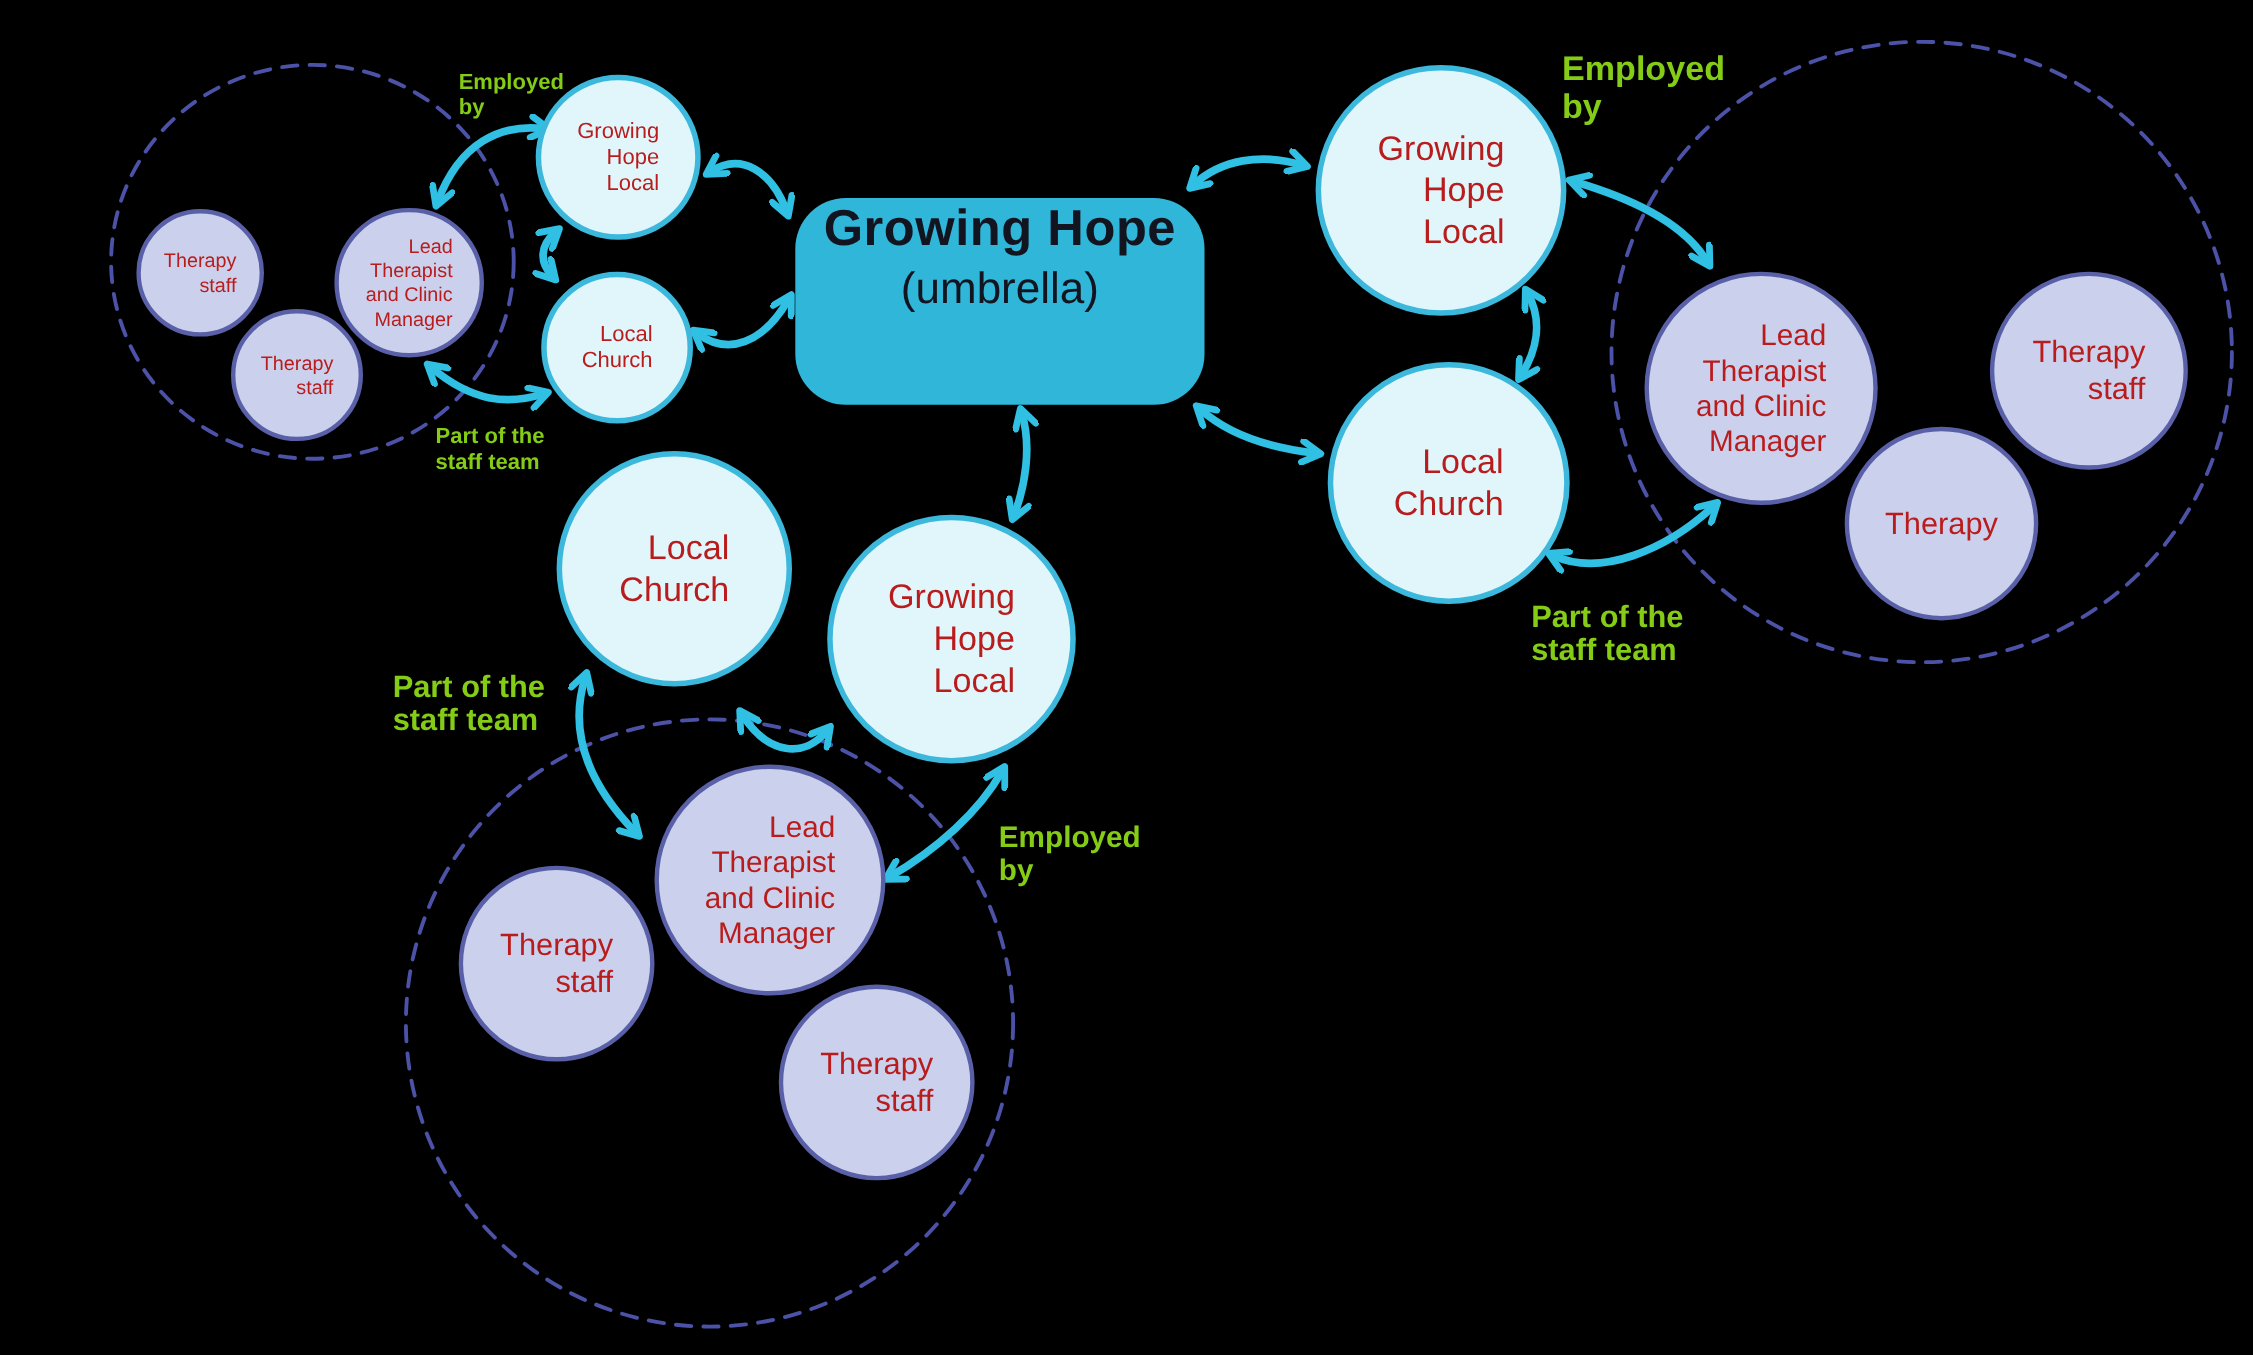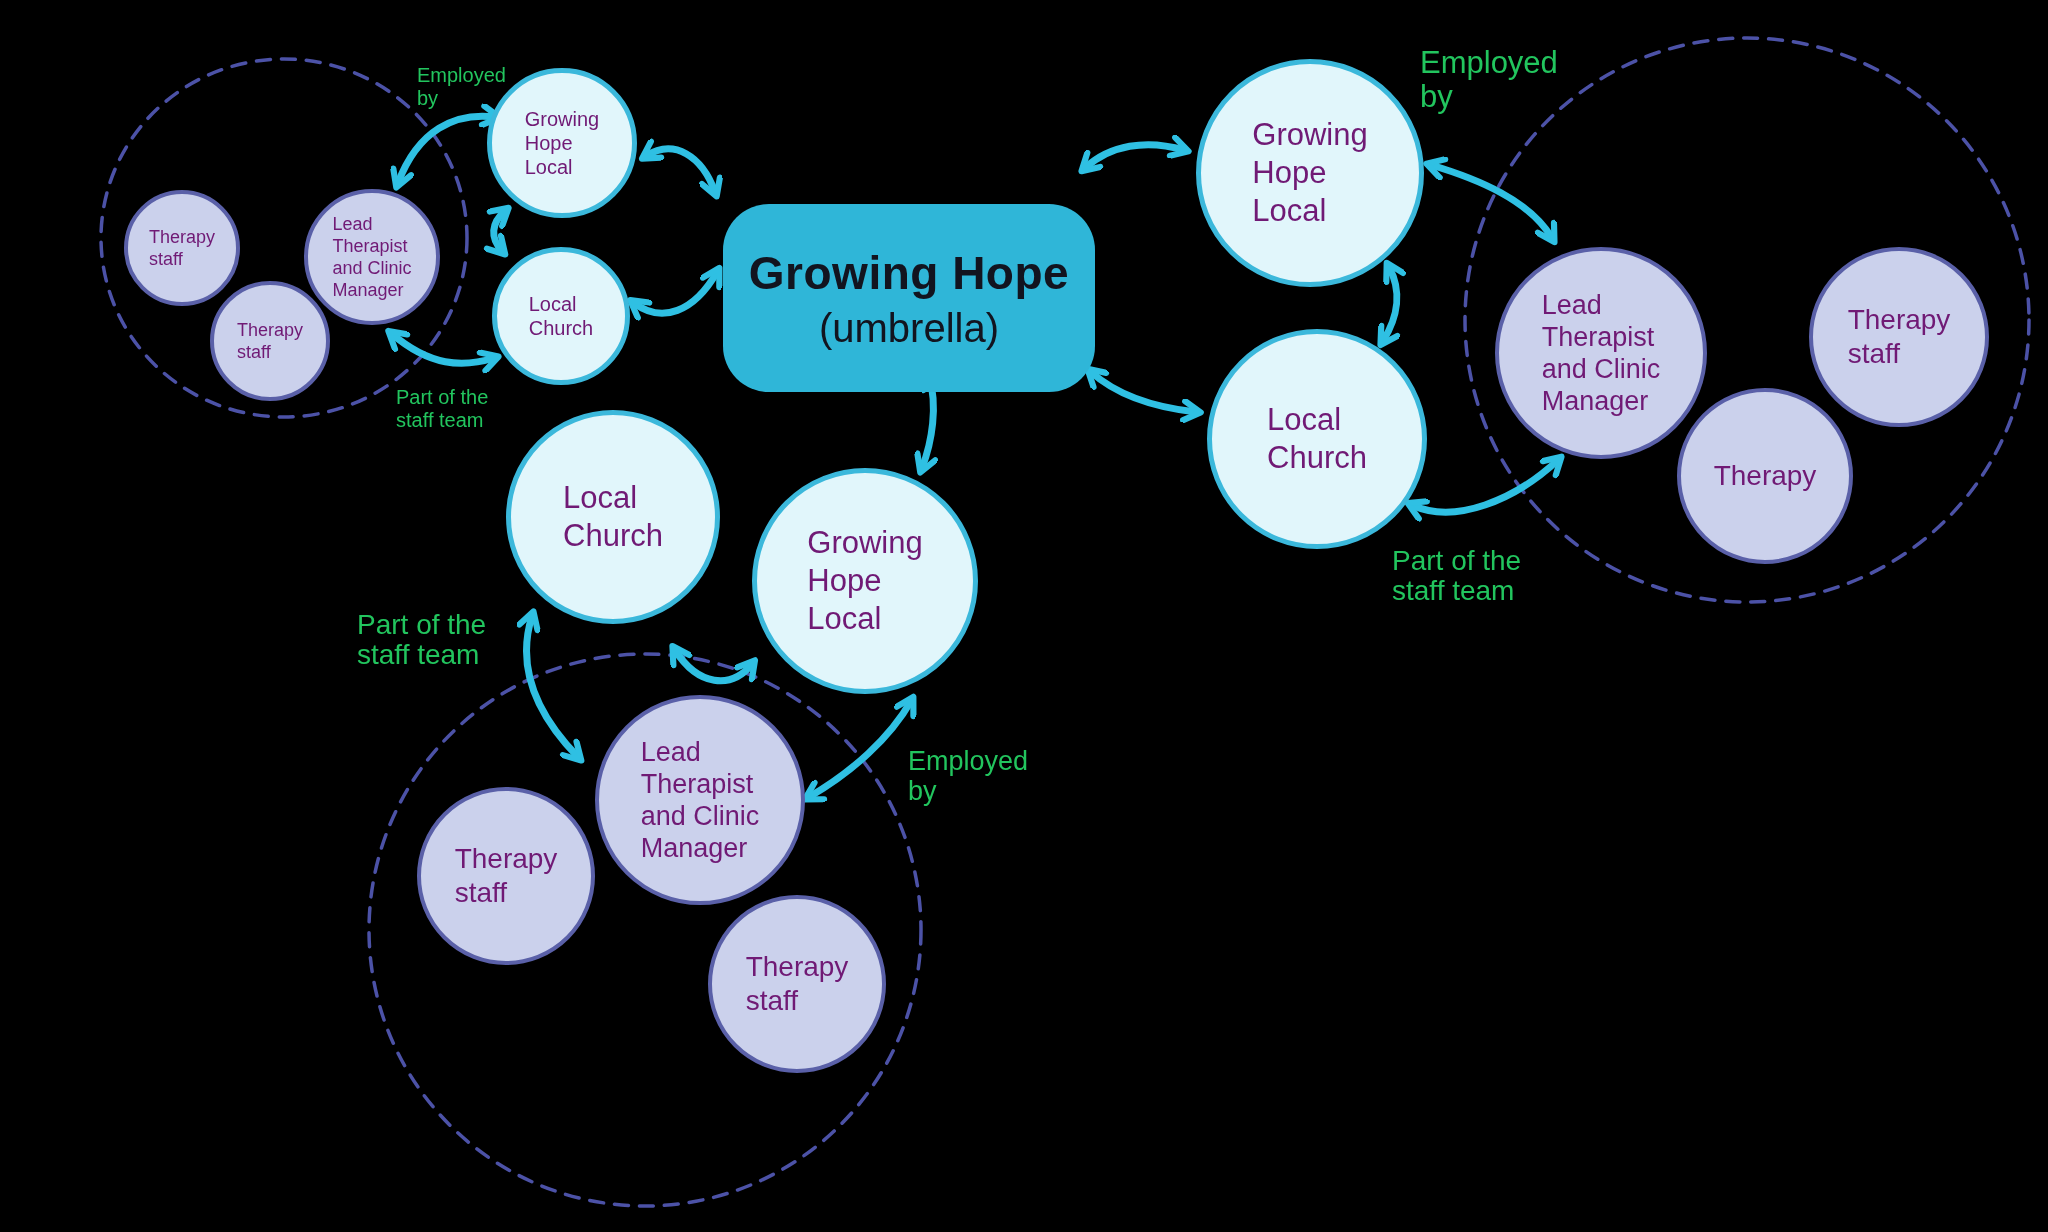--- a/index.html
+++ b/index.html
@@ -10,24 +10,24 @@
     font-family:"Liberation Sans","DejaVu Sans",sans-serif;
     overflow:hidden;
   }
   #links {
     position:absolute; left:0; top:0; width:2048px; height:1232px;
   }
   .node {
     position:absolute;
     border-radius:50%;
     display:flex; align-items:center; justify-content:center;
-    text-align:left;
+    text-align:right;
     white-space:pre-line;
     box-sizing:border-box;
-    color:#701a75;
+    color:#b91c1c;
   }
   .cyan { background:#e1f6fb; border:5px solid #3bb8db; }
   .lav  { background:#cbd1ec; border:4px solid #5a60a8; }
 
   
   #ghl-left   { left:487px;  top:68px;  width:150px; height:150px; font-size:20px; line-height:24px; }
   #lc-left    { left:492px;  top:247px; width:138px; height:138px; font-size:20px; line-height:24px; }
   #lc-bottom  { left:506px;  top:410px; width:214px; height:214px; font-size:31px; line-height:38px; }
   #ghl-bottom { left:752px;  top:468px; width:226px; height:226px; font-size:31px; line-height:38px; }
   #ghl-right  { left:1196px; top:59px;  width:228px; height:228px; font-size:31px; line-height:38px; }
@@ -41,29 +41,29 @@
   #ts-right   { left:1809px; top:247px; width:180px; height:180px; font-size:28px; line-height:34px; }
   #th-right   { left:1677px; top:388px; width:176px; height:176px; font-size:28px; line-height:34px; }
   #lt-bottom  { left:595px;  top:695px; width:210px; height:210px; font-size:27px; line-height:32px; }
   #ts-bot-1   { left:417px;  top:787px; width:178px; height:178px; font-size:28px; line-height:34px; }
   #ts-bot-2   { left:708px;  top:895px; width:178px; height:178px; font-size:28px; line-height:34px; }
 
   
   #umbrella {
     position:absolute; left:723px; top:180px; width:372px; height:188px;
     background:#2fb6d8; border-radius:46px;
-    display:flex; flex-direction:column; align-items:center; justify-content:center;
-    color:#12141f; text-align:center;margin-top:24px;
+    display:flex; flex-direction:column; align-items:center; 
+    color:#12141f; text-align:center;
   }
   #umbrella .t1 { font-size:46px; font-weight:700; letter-spacing:0.5px; }
   #umbrella .t2 { font-size:40px; font-weight:400; margin-top:6px; }
 
   
   .float-label {
-    position:absolute; font-weight:400; color:#22c55e; white-space:pre-line;
+    position:absolute; font-weight:700; color:#84cc16; white-space:pre-line;
   }
   #lbl-emp-left  { left:417px;  top:64px;  font-size:20px; line-height:23px; }
   #lbl-part-left { left:396px;  top:386px; font-size:20px; line-height:23px; }
   #lbl-emp-right { left:1420px; top:46px;  font-size:31px; line-height:34px; }
   #lbl-part-right{ left:1392px; top:546px; font-size:28px; line-height:30px; }
   #lbl-part-bot  { left:357px;  top:610px; font-size:28px; line-height:30px; }
   #lbl-emp-bot   { left:908px;  top:746px; font-size:27px; line-height:30px; }
 </style>
 </head>
 <body>

